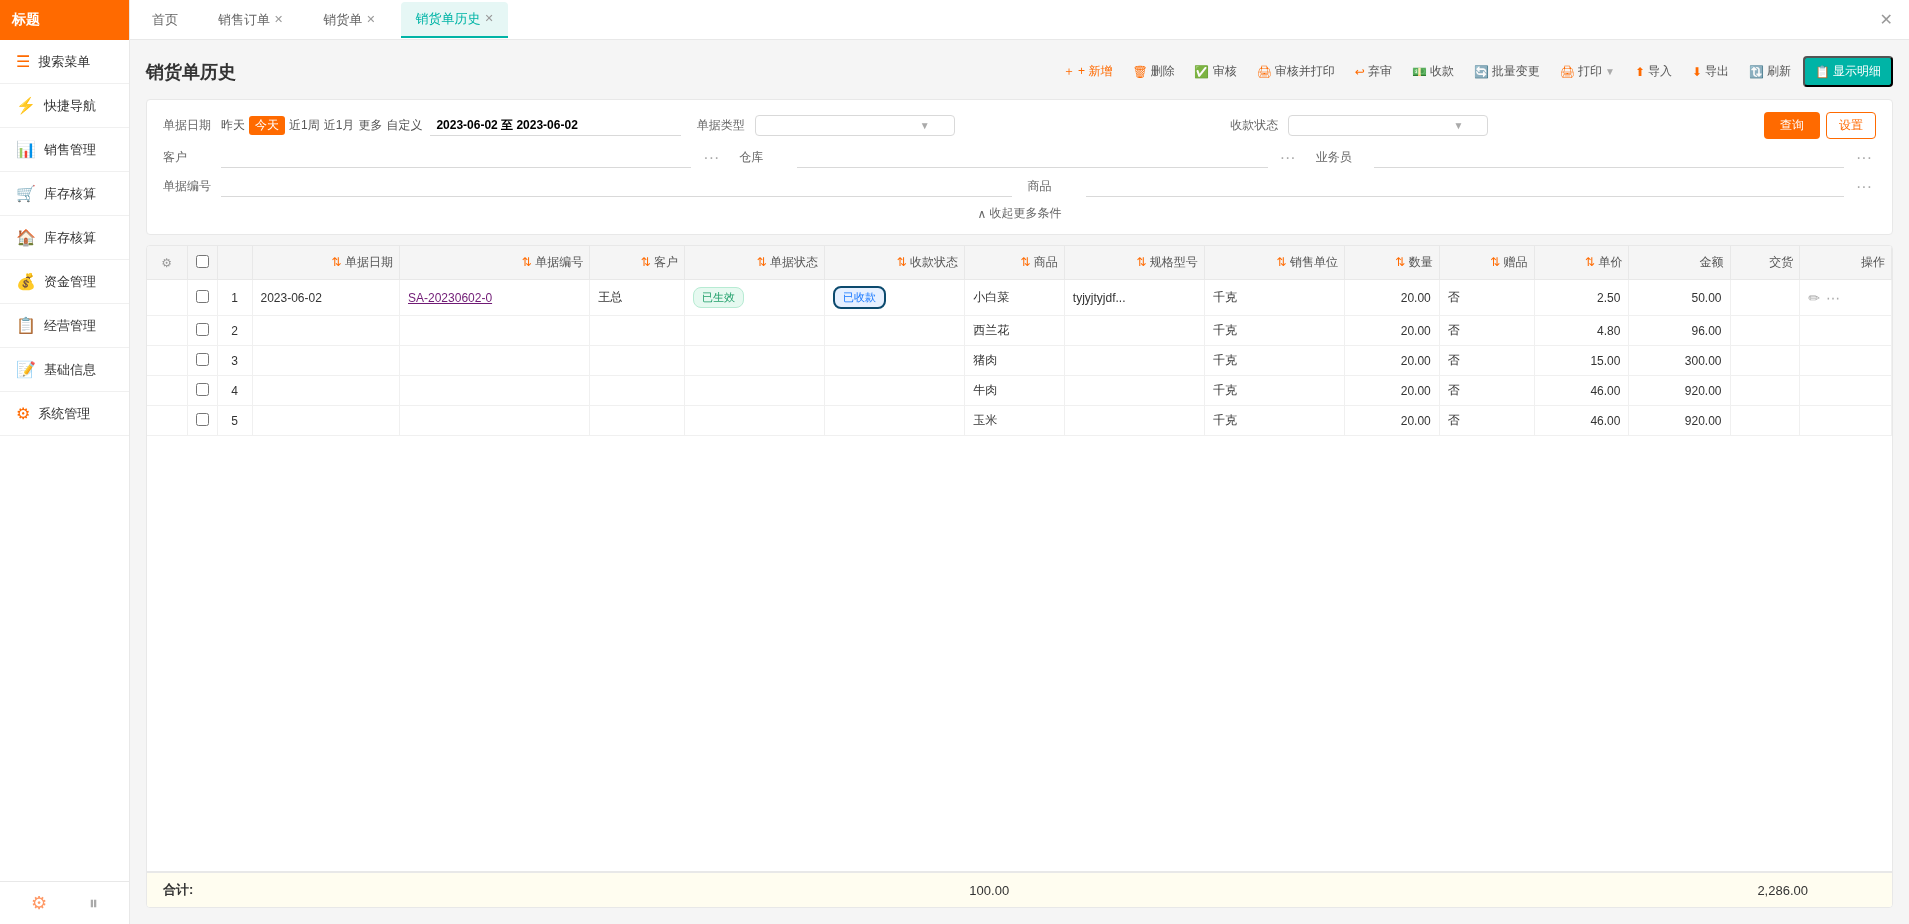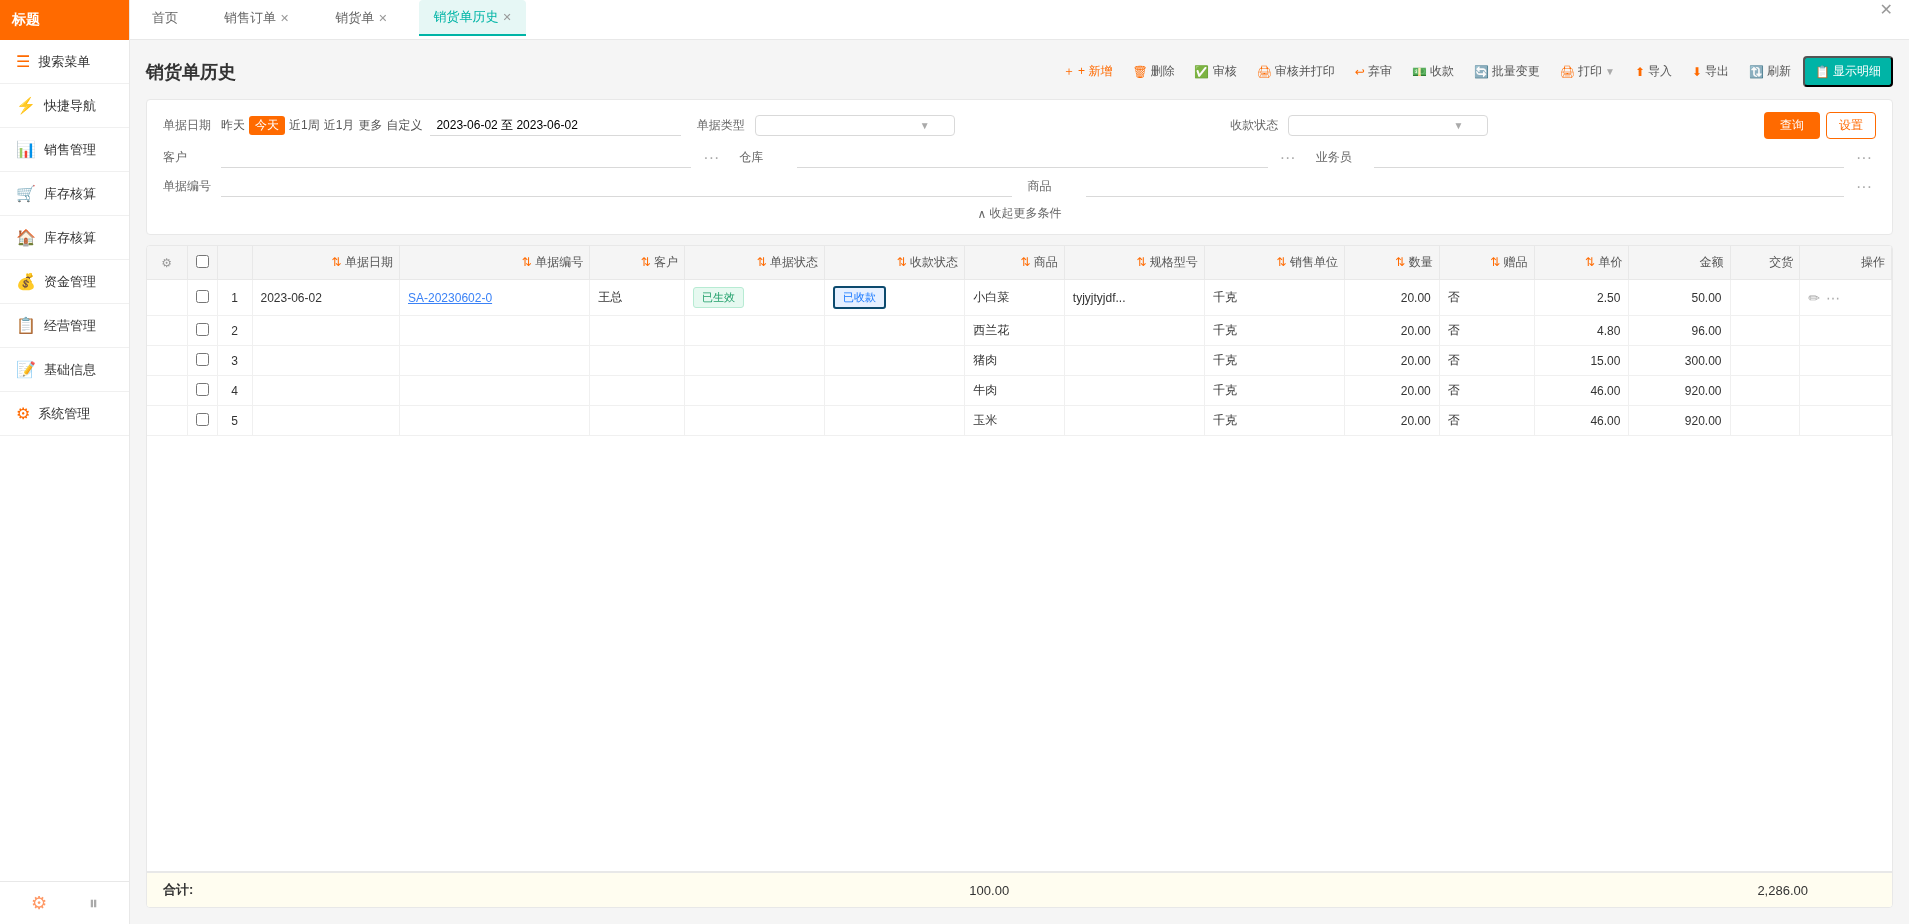--- a/index.html
+++ b/index.html
@@ -52,23 +52,24 @@
       display: flex;
       flex-direction: column;
       overflow: hidden;
     }
 
     
     .tabs-bar {
       background: #fff;
       border-bottom: 1px solid #e8e8e8;
       display: flex;
+      align-items: center;
       height: 40px;
-      padding: 0 8px;
-      gap: 18px;
+      padding: 16px 8px;
+      gap: 12px;
     }
     .tab {
       padding: 6px 14px;
       font-size: 13px;
       cursor: pointer;
       border-radius: 4px 4px 0 0;
       color: #666;
       display: flex;
       align-items: center;
       gap: 4px;
@@ -256,26 +257,26 @@
     tbody tr { border-bottom: 1px solid #f0f0f0; }
     tbody td {
       padding: 6px 8px;
       color: #333;
       white-space: nowrap;
       border-right: 1px solid #f0f0f0;
     }
     .badge {
       display: inline-block;
       padding: 2px 8px;
-      border-radius: 3px;
+      border-radius: 8px;
       font-size: 11px;
     }
     .badge-green { background: #e6f9f0; color: #22a06b; border: 1px solid #b7ebd3; }
     .badge-blue { background: #e6f0ff; color: #1677ff; border: 2px solid #0c4a6e; }
-    .link-text { color: #3b82f6; cursor: pointer; text-decoration: underline; }
+    .link-text { color: #701a75; cursor: pointer; text-decoration: underline; }
     .action-icons { display: flex; gap: 6px; }
     .action-icon { color: #aaa; cursor: pointer; font-size: 14px; }
 
     
     .summary-row {
       background: #fffdf0;
       border-top: 2px solid #e8e8e8;
       display: flex;
       padding: 8px 16px;
       font-size: 13px;
@@ -466,21 +467,21 @@
         <div class="filter-group">
           <span class="filter-label">单据日期</span>
           <div class="date-shortcut">
             <span>昨天</span>
             <span class="active-date">今天</span>
             <span>近1周</span>
             <span>近1月</span>
             <span>更多</span>
             <span>自定义</span>
           </div>
-          <input class="filter-input" style="min-width: 200px;" value="2023-06-02 至 2023-06-02">
+          <input class="filter-input" style="min-width: 200px; font-weight: bold;" value="2023-06-02 至 2023-06-02">
         </div>
         <div class="filter-group">
           <span class="filter-label">单据类型</span>
           <div class="select-box" style="min-width:200px;">
             <span></span>
             <span class="arrow">▼</span>
           </div>
         </div>
         <div class="filter-group">
           <span class="filter-label">收款状态</span>

